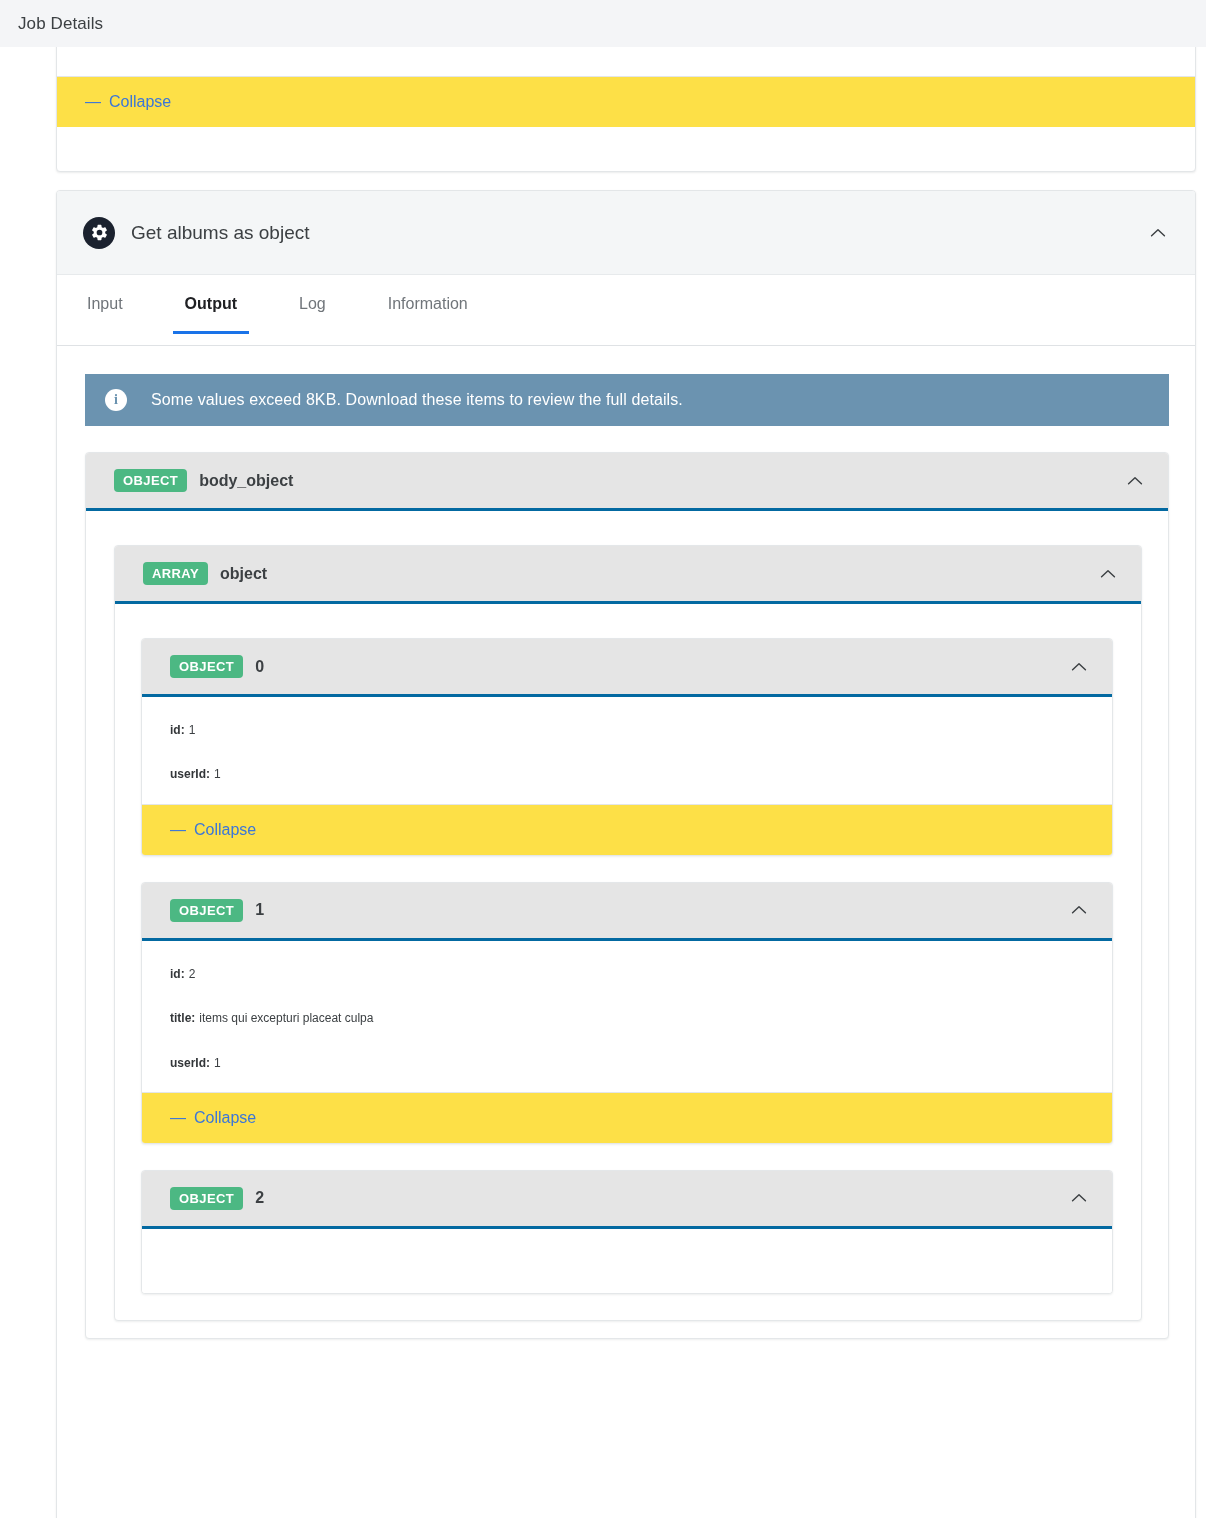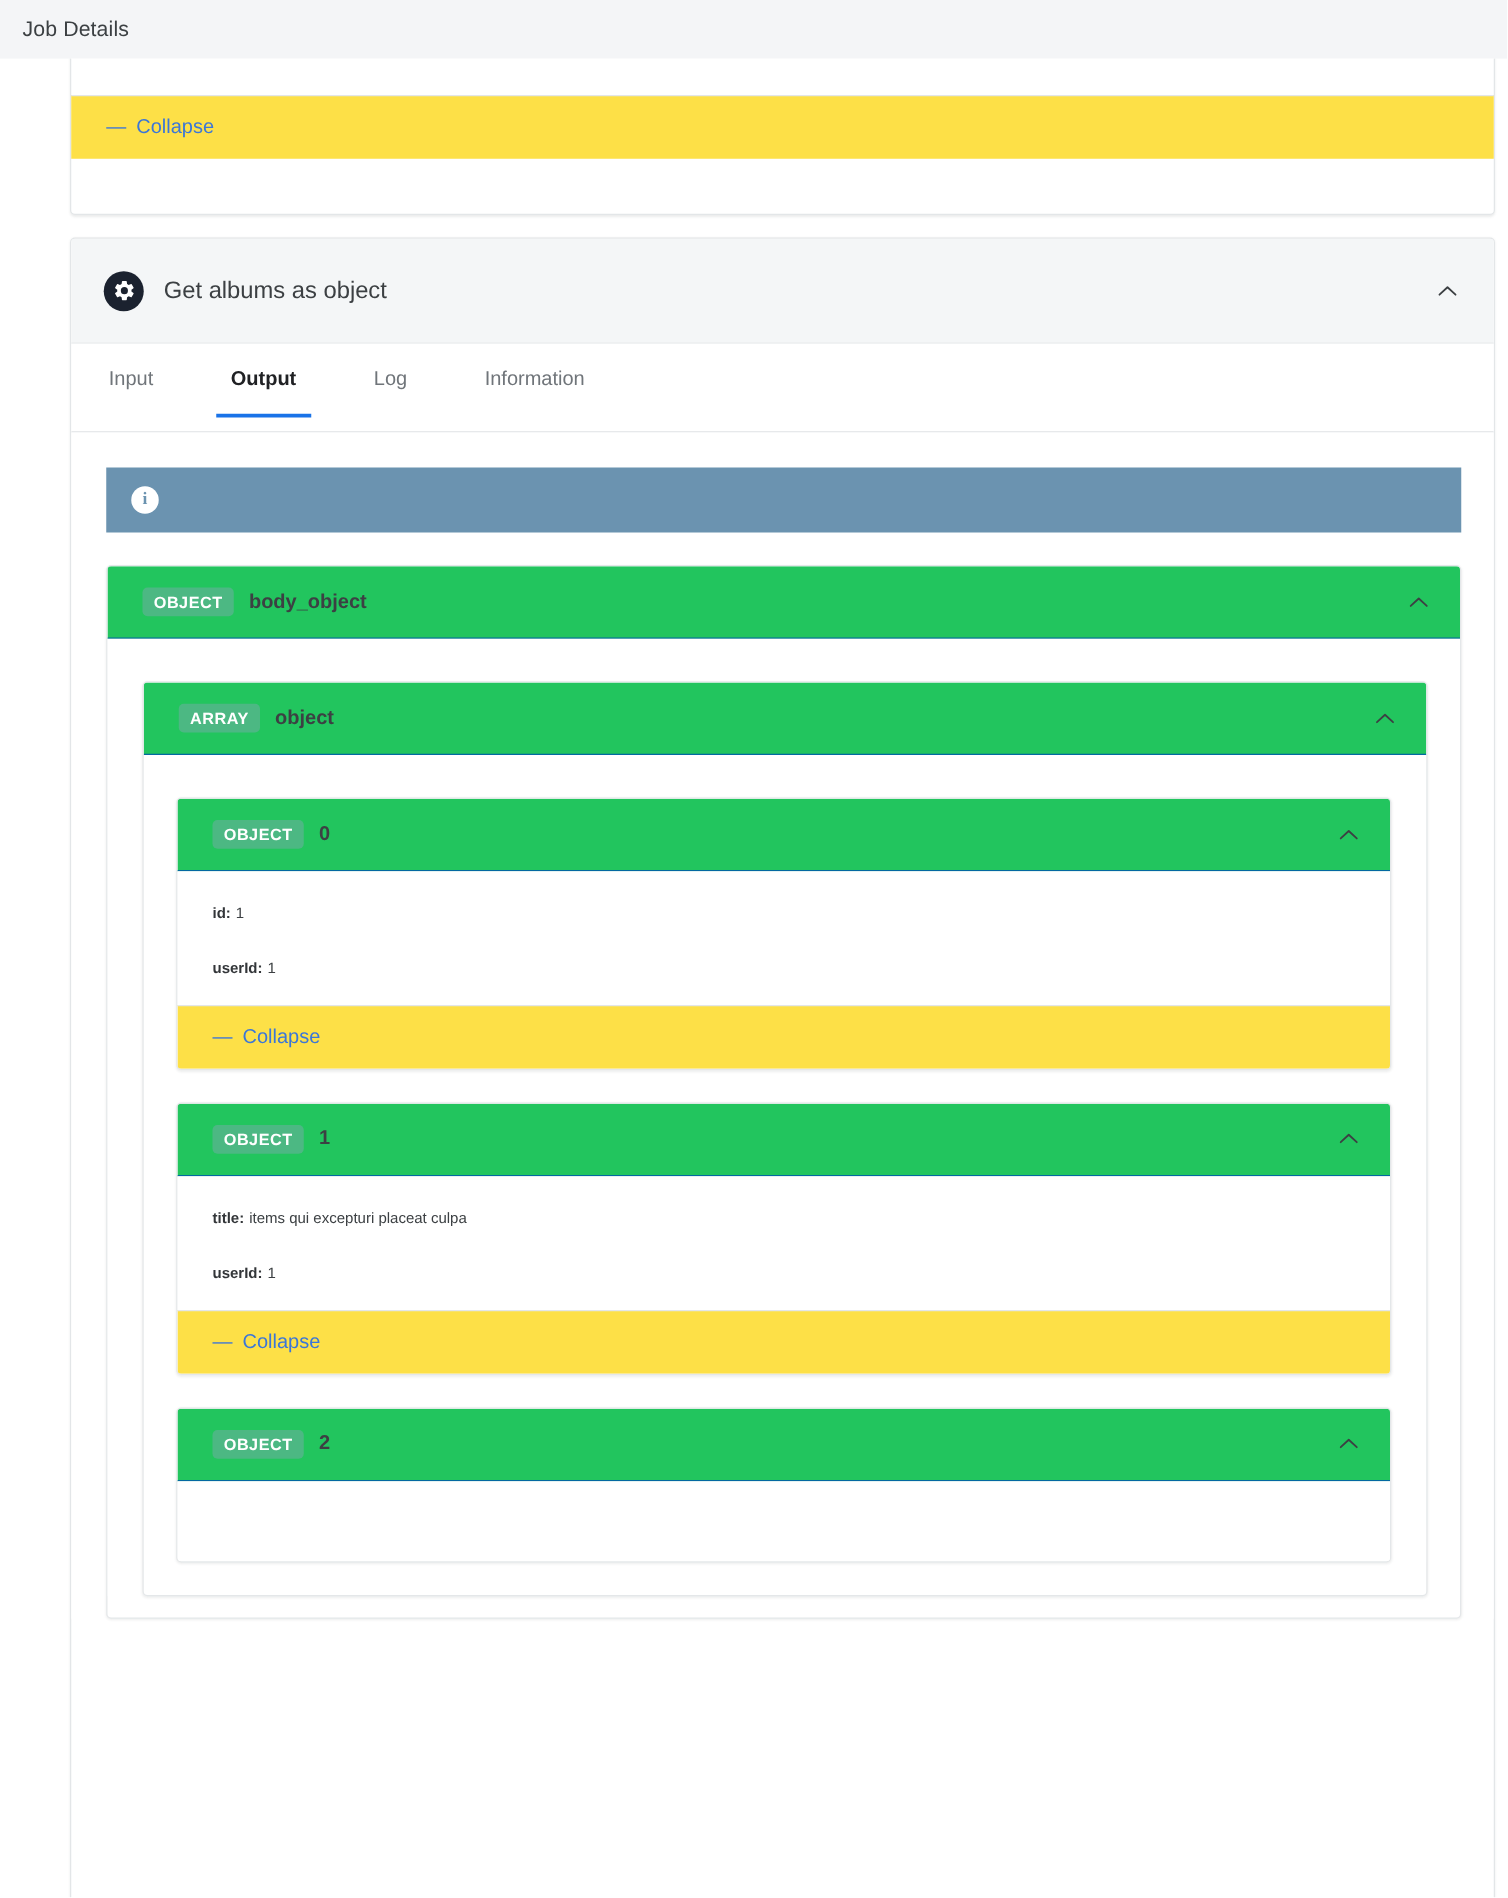--- a/index.html
+++ b/index.html
@@ -185,22 +185,22 @@
   
   .node {
     border: 1px solid #e4e7e9;
     border-radius: 4px;
     background: #ffffff;
     box-shadow: 0 1px 2px rgba(60,64,67,.09);
     box-sizing: border-box;
     overflow: hidden;
   }
   .node-header {
-    background: #22c55e;
-    border-bottom: 1px solid #0369a1;
+    background: #e5e5e5;
+    border-bottom: 3px solid #0369a1;
     display: flex;
     align-items: center;
     padding: 0 20px 0 28px;
     height: 58px;
     box-sizing: border-box;
   }
   .badge {
     background: #4cb883;
     color: #ffffff;
     font-size: 13px;
@@ -295,20 +295,21 @@
         <div class="tab">Input</div>
         <div class="tab active">Output</div>
         <div class="tab">Log</div>
         <div class="tab">Information</div>
       </div>
 
       <div class="tab-body">
 
         <div class="banner">
           <span class="banner-icon">i</span>
+          <span class="banner-text">Some values exceed 8KB. Download these items to review the full details.</span>
         </div>
 
         <div class="node level-1">
           <div class="node-header">
             <span class="badge">OBJECT</span>
             <span class="node-label">body_object</span>
             <span class="chev">
               <svg width="22" height="22" viewBox="0 0 24 24" fill="none" stroke="#3c4043" stroke-width="1.6" stroke-linecap="round" stroke-linejoin="round">
                 <polyline points="5,15 12,8.5 19,15"></polyline>
               </svg>
@@ -356,20 +357,23 @@
                     <span class="badge">OBJECT</span>
                     <span class="node-label">1</span>
                     <span class="chev">
                       <svg width="22" height="22" viewBox="0 0 24 24" fill="none" stroke="#3c4043" stroke-width="1.6" stroke-linecap="round" stroke-linejoin="round">
                         <polyline points="5,15 12,8.5 19,15"></polyline>
                       </svg>
                     </span>
                   </div>
                   <div class="node-body">
                     <div class="kv">
+                      <span class="kv-key">id:</span><span class="kv-val">2</span>
+                    </div>
+                    <div class="kv">
                       <span class="kv-key">title:</span><span class="kv-val">items qui excepturi placeat culpa</span>
                     </div>
                     <div class="kv">
                       <span class="kv-key">userId:</span><span class="kv-val">1</span>
                     </div>
                   </div>
                   <div class="collapse-row">
                     <span class="collapse-link"><span class="collapse-dash">—</span><span>Collapse</span></span>
                   </div>
                 </div>

